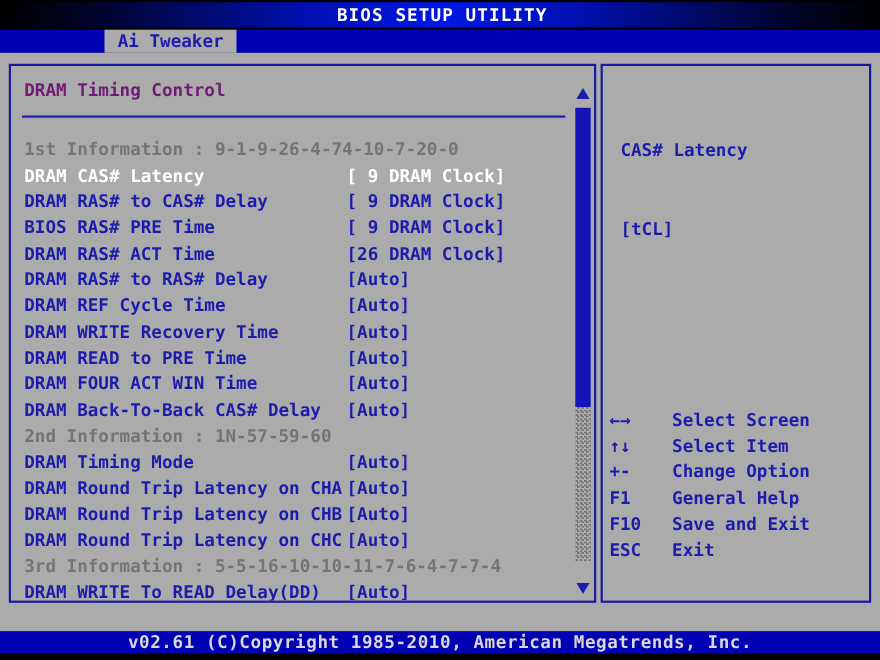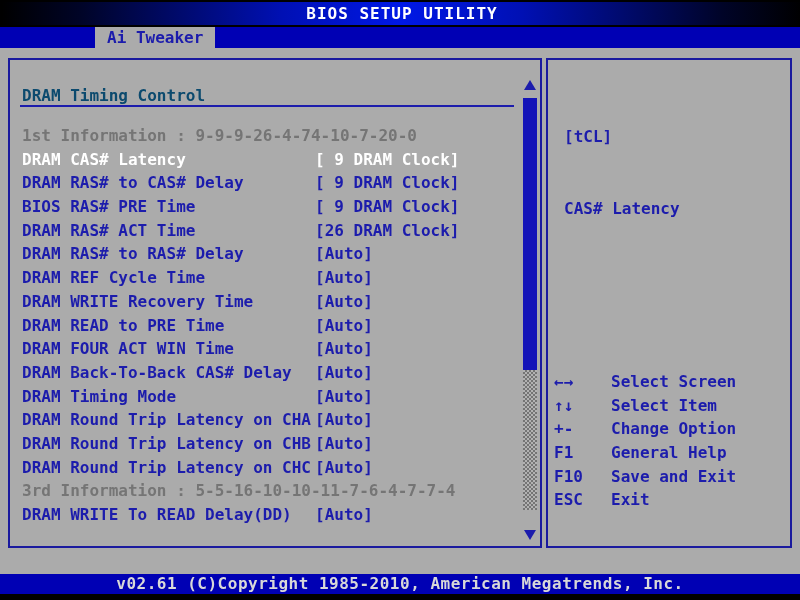--- a/index.html
+++ b/index.html
@@ -31,21 +31,21 @@
     position:absolute; left:0; top:48px; width:800px; height:526px;
     background:var(--panel-gray,#ababab);
   }
   .panel {
     position:absolute; top:10px; height:490px;
     border:2px solid var(--border-blue,#1a1a9e);
     background:var(--panel-gray,#ababab); overflow:hidden;
   }
   .panel.left  { left:8px;  width:534px; }
   .panel.right { left:546px; width:246px; }
-  .ptitle { position:absolute; left:12px; top:24px; color:#0c4a6e; }
+  .ptitle { position:absolute; left:12px; top:10px; color:#701a75; }
   .sep { position:absolute; left:10px; right:26px; top:45px; height:2px; background:var(--blue-text,#1c1cac); }
   .rows { position:absolute; left:12px; top:64px; right:30px; }
   .row { display:flex; height:23.7px; white-space:pre; }
   .row .lbl { width:293px; flex:none; overflow:visible; white-space:pre; }
   .row.item { color:var(--blue-text,#1c1cac); }
   .row.item.selected { color:#ffffff; }
   .row.info { color:var(--dim-gray,#757575); }
   .row .val { white-space:pre; }
   
   .scrollbar { position:absolute; top:0; bottom:0; right:2px; width:16px; }
@@ -83,50 +83,51 @@
       <span>Ai Tweaker</span>
     </div>
   </div>
 
   <div class="main">
 
     <div class="panel left">
       <div class="ptitle">DRAM Timing Control</div>
       <div class="sep"></div>
       <div class="rows" id="rows">
-          <div class="row info"><span class="lbl">1st Information : 9-9-9-26-4-74-10-7-20-0</span></div>
+          <div class="row info"><span class="lbl">1st Information : 9-1-9-26-4-74-10-7-20-0</span></div>
           <div class="row item selected"><span class="lbl">DRAM CAS# Latency</span><span class="val">[ 9 DRAM Clock]</span></div>
           <div class="row item"><span class="lbl">DRAM RAS# to CAS# Delay</span><span class="val">[ 9 DRAM Clock]</span></div>
           <div class="row item"><span class="lbl">BIOS RAS# PRE Time</span><span class="val">[ 9 DRAM Clock]</span></div>
           <div class="row item"><span class="lbl">DRAM RAS# ACT Time</span><span class="val">[26 DRAM Clock]</span></div>
           <div class="row item"><span class="lbl">DRAM RAS# to RAS# Delay</span><span class="val">[Auto]</span></div>
           <div class="row item"><span class="lbl">DRAM REF Cycle Time</span><span class="val">[Auto]</span></div>
           <div class="row item"><span class="lbl">DRAM WRITE Recovery Time</span><span class="val">[Auto]</span></div>
           <div class="row item"><span class="lbl">DRAM READ to PRE Time</span><span class="val">[Auto]</span></div>
           <div class="row item"><span class="lbl">DRAM FOUR ACT WIN Time</span><span class="val">[Auto]</span></div>
           <div class="row item"><span class="lbl">DRAM Back-To-Back CAS# Delay</span><span class="val">[Auto]</span></div>
+          <div class="row info"><span class="lbl">2nd Information : 1N-57-59-60</span></div>
           <div class="row item"><span class="lbl">DRAM Timing Mode</span><span class="val">[Auto]</span></div>
           <div class="row item"><span class="lbl">DRAM Round Trip Latency on CHA</span><span class="val">[Auto]</span></div>
           <div class="row item"><span class="lbl">DRAM Round Trip Latency on CHB</span><span class="val">[Auto]</span></div>
           <div class="row item"><span class="lbl">DRAM Round Trip Latency on CHC</span><span class="val">[Auto]</span></div>
           <div class="row info"><span class="lbl">3rd Information : 5-5-16-10-10-11-7-6-4-7-7-4</span></div>
           <div class="row item"><span class="lbl">DRAM WRITE To READ Delay(DD)</span><span class="val">[Auto]</span></div>
         </div>
       <div class="scrollbar">
         <div class="sb-up"></div>
         <div class="sb-thumb"></div>
         <div class="sb-track"></div>
         <div class="sb-down"></div>
       </div>
     </div>
 
     <div class="panel right">
       <div class="help-top">
+        <div>CAS# Latency</div>
         <div>[tCL]</div>
-        <div>CAS# Latency</div>
       </div>
       <div class="hotkeys" id="hotkeys">
           <div class="hotkey"><span class="key">←→</span><span>Select Screen</span></div>
           <div class="hotkey"><span class="key">↑↓</span><span>Select Item</span></div>
           <div class="hotkey"><span class="key">+-</span><span>Change Option</span></div>
           <div class="hotkey"><span class="key">F1</span><span>General Help</span></div>
           <div class="hotkey"><span class="key">F10</span><span>Save and Exit</span></div>
           <div class="hotkey"><span class="key">ESC</span><span>Exit</span></div>
         </div>
     </div>

